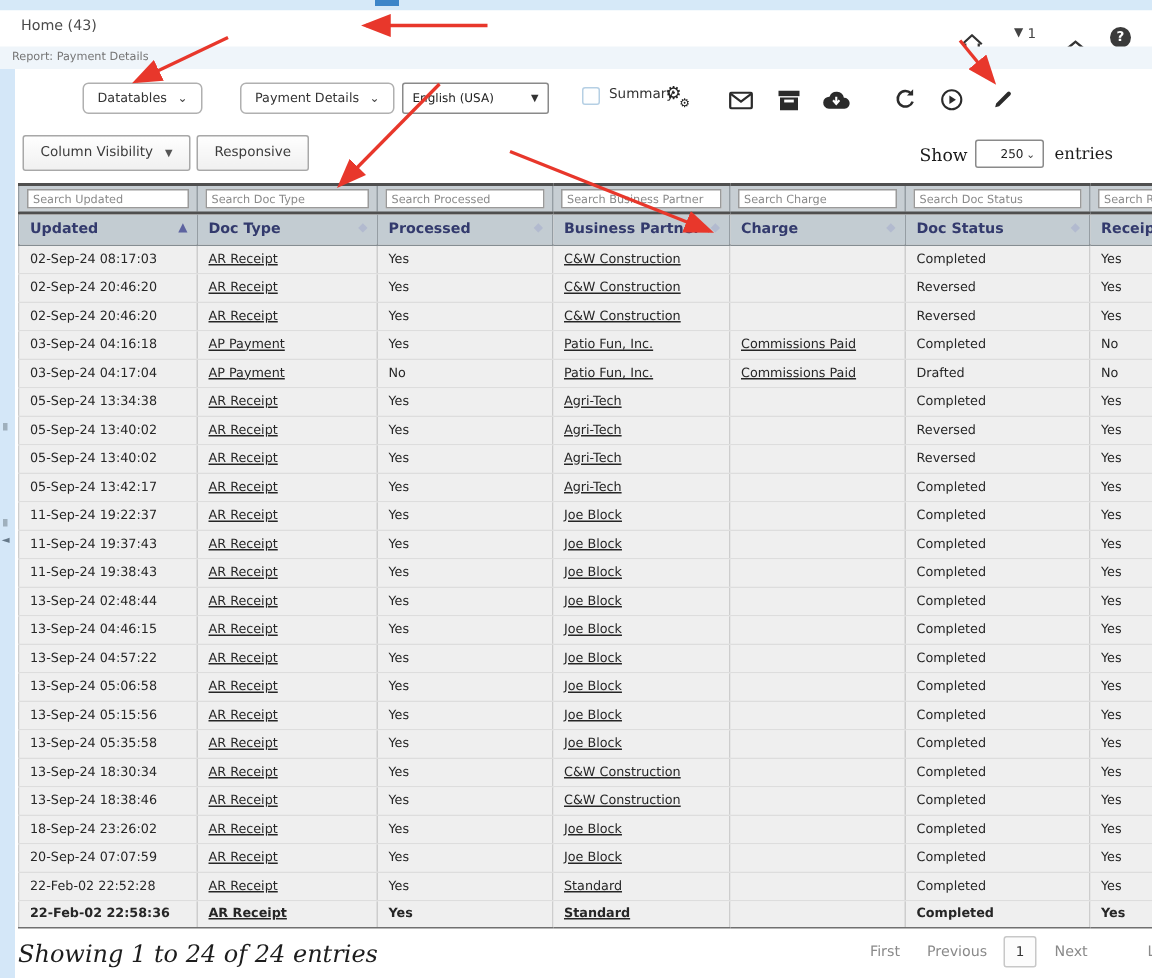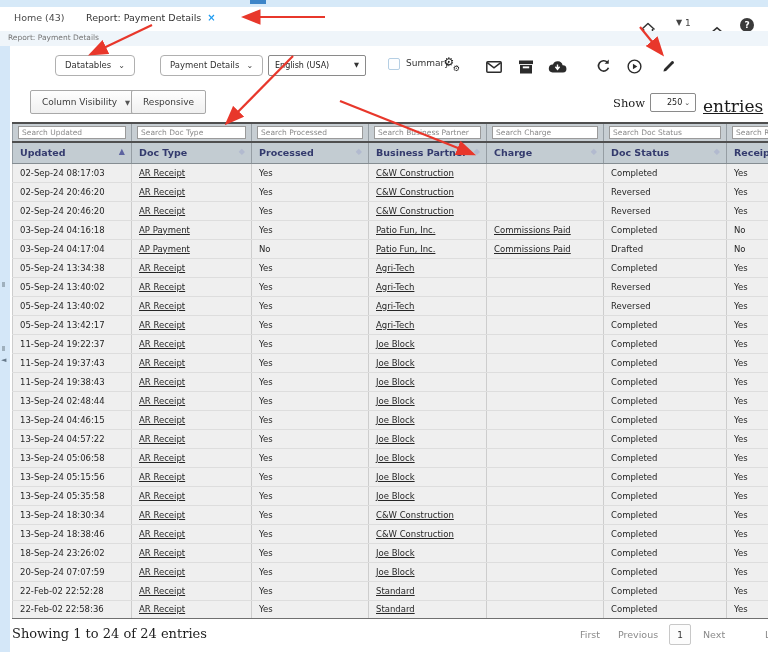--- a/index.html
+++ b/index.html
@@ -44,65 +44,64 @@
   #icon-gears .g2 { position:absolute; right:-1px; bottom:-2px; font-size:8px; }
   #icon-mail { left:485px; }
   #icon-archive { left:517px; }
   #icon-cloud { left:548px; }
   #icon-refresh { left:594px; }
   #icon-run { left:625px; }
   #icon-edit { left:659px; }
 
   
   .gray-btn { position:absolute; top:90px; height:24px; background:linear-gradient(#fefefe,#f0f0f0); border:1px solid #a8a8a8; border-radius:2px; font-size:9px; color:#3b3b3b; padding:0 11px; line-height:22px; cursor:pointer; }
-  #btn-colvis { left:30px; }
+  #btn-colvis { left:15px; }
   #btn-colvis .caret { font-size:6.5px; color:#555; margin-left:8px; }
   #btn-responsive { left:131px; }
   #show-label { position:absolute; left:613px; top:96px; font-family:"DejaVu Serif", serif; font-size:11.5px; color:#1a1a1a; }
   #page-length { position:absolute; left:650px; top:93px; width:46px; height:19px; border:1px solid #8a8a8a; border-radius:2px; background:#fff; font-size:8px; color:#222; line-height:17px; padding-left:16px; cursor:pointer; }
   #page-length .caret { position:absolute; right:5px; top:1px; font-size:7px; color:#444; }
-  #entries-label { position:absolute; left:703px; top:96px; font-family:"DejaVu Serif", serif; font-size:17px; color:#1a1a1a;text-decoration:underline; }
+  #entries-label { position:absolute; left:703px; top:96px; font-family:"DejaVu Serif", serif; font-size:11px; color:#1a1a1a; }
 
   
   #table-wrap { position:absolute; left:12px; top:122px; width:756px; height:497px; overflow:hidden; }
   table { border-collapse:collapse; table-layout:fixed; width:833px; }
   .search-row th { height:19px; background:#c7ced3; border-top:2px solid #4f4f4f; border-bottom:2px solid #4f4f4f; border-right:1px solid #959da3; border-left:1px solid #959da3; padding:0; }
   .search-row input { display:block; width:calc(100% - 10px); margin:0 auto; height:13px; border:1px solid #9a9a9a; background:#fff; font-family:"DejaVu Sans", sans-serif; font-size:7.5px; color:#333; padding:0 3px; }
   .search-row input::placeholder { color:#8a8a8a; }
   .header-row th { position:relative; height:21px; background:#c3ccd2; border-bottom:1px solid #858d92; border-right:1px solid #959da3; border-left:1px solid #959da3; color:#333a6d; font-size:9.5px; font-weight:bold; text-align:left; padding-left:7px; cursor:pointer; }
   .sort-glyph { position:absolute; right:6px; top:4px; font-size:8px; }
   .sort-asc { color:#5d63a0; }
   .sort-both { color:#b2bacf; }
   tbody td { height:19px; background:#efefef; font-size:8.5px; color:#262626; border-right:1px solid #cdcdcd; border-left:1px solid #cdcdcd; border-bottom:1px solid #dddddd; padding-left:7px; white-space:nowrap; overflow:hidden; }
-  tbody tr:last-child td { border-bottom:2px solid #707070; }
+  tbody tr:last-child td { border-bottom:2px solid #707070;font-weight:bold; }
   .cell-link { text-decoration:underline; cursor:pointer; }
 
   
-  #showing { position:absolute; left:12px; top:626px; font-family:"DejaVu Serif", serif; font-size:13px; color:#1d1d1d; }
+  #showing { position:absolute; left:12px; top:626px; font-family:"DejaVu Serif", serif; font-size:16px; color:#1d1d1d;font-style:italic; }
   .page-btn { position:absolute; top:629px; font-size:9.5px; color:#8a8a8a; cursor:pointer; }
   #pg-first { left:580px; }
   #pg-prev { left:618px; }
   #pg-one { position:absolute; left:669px; top:624px; width:22px; height:21px; border:1px solid #c8c8c8; border-radius:2px; background:#fcfcfc; font-size:9px; color:#333; text-align:center; line-height:20px; cursor:pointer; }
   #pg-next { left:703px; }
   #pg-last { left:739px;margin-left:26px; }
 
   #annotations { position:absolute; left:0; top:0; width:768px; height:652px; pointer-events:none; z-index:60; }
   svg.icon { display:inline-block; vertical-align:middle; }
 </style>
 </head>
 <body>
 
 <div id="page">
 
   <div id="top-strip"></div>
   <div id="top-accent"></div>
 
   <div id="tabbar">
     <div class="tab" id="tab-home">Home (43)</div>
-    <div class="tab" id="tab-report"><span>Report: Payment Details</span><span id="tab-close">×</span></div>
     <div id="tab-underline"></div>
 
     <span id="hdr-home">
       <svg class="icon" width="16" height="15" viewBox="0 0 16 15">
           <path d="M1.5 7.5 L8 1.5 L14.5 7.5" fill="none" stroke="#333" stroke-width="1.5" stroke-linejoin="round"></path>
           <path d="M3.5 7 v6.5 h9 V7" fill="none" stroke="#333" stroke-width="1.5"></path>
           <rect x="6.7" y="9.6" width="2.6" height="3.9" fill="#333"></rect>
         </svg>
     </span>
     <span id="hdr-ws"><span class="caret">▼</span> <span>1</span></span>

